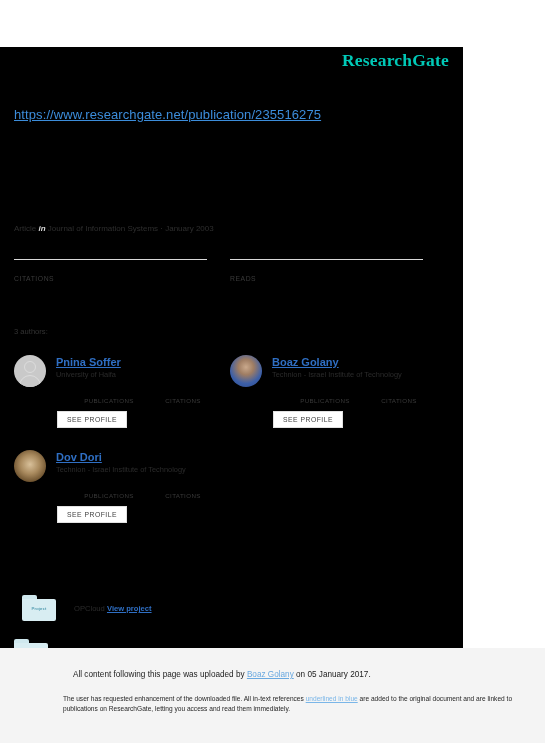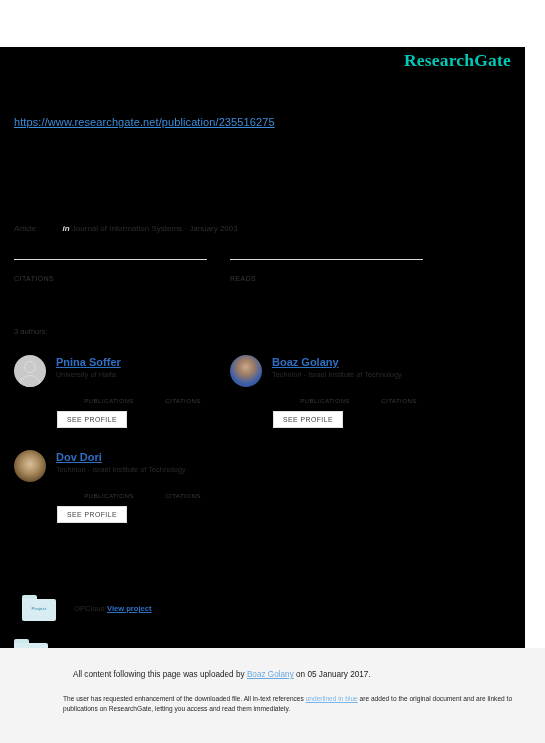--- a/index.html
+++ b/index.html
@@ -10,43 +10,43 @@
     overflow:hidden;
     position:relative;
   }
   .page{position:absolute;inset:0;}
 
   
   .top-strip{position:absolute;left:0;top:0;width:545px;height:47px;background:#ffffff;}
 
   
   .dark-body{
-    position:absolute;left:0;top:47px;width:525px;height:601px;
+    position:absolute;left:0;top:47px;width:463px;height:601px;
     background:#000000;
   }
 
   .logo{
     position:absolute;right:14px;top:3px;
     font-family:"Liberation Serif", serif;
     font-weight:bold;font-size:17.5px;letter-spacing:.2px;
     color:#00c9b7;
     white-space:nowrap;
   }
 
   .url{
-    position:absolute;left:14px;top:69px;
-    font-size:11px;color:#3c8ddb;letter-spacing:.1px;
+    position:absolute;left:14px;top:60px;
+    font-size:13px;color:#3c8ddb;letter-spacing:.1px;
     white-space:nowrap;
   }
 
   .article-line{
     position:absolute;left:14px;top:177px;
     font-size:8px;color:#2e2e2e;white-space:nowrap;
   }
-  .article-line .em{font-style:italic;color:#d9d9d9;font-weight:bold;margin-left:24px;}
+  .article-line .em{font-style:italic;color:#d9d9d9;font-weight:bold;}
 
   
   .stats{position:absolute;left:14px;top:212px;width:409px;height:32px;}
   .stat{position:absolute;top:0;width:193px;}
   .stat.c1{left:0;}
   .stat.c2{left:216px;}
   .stat .rule{width:100%;height:1px;background:#d8d8d8;}
   .stat .num{font-size:11px;color:#050505;height:13px;line-height:13px;}
   .stat .lbl{font-size:6.8px;color:#3b3b3b;letter-spacing:.55px;margin-top:2px;}
 

